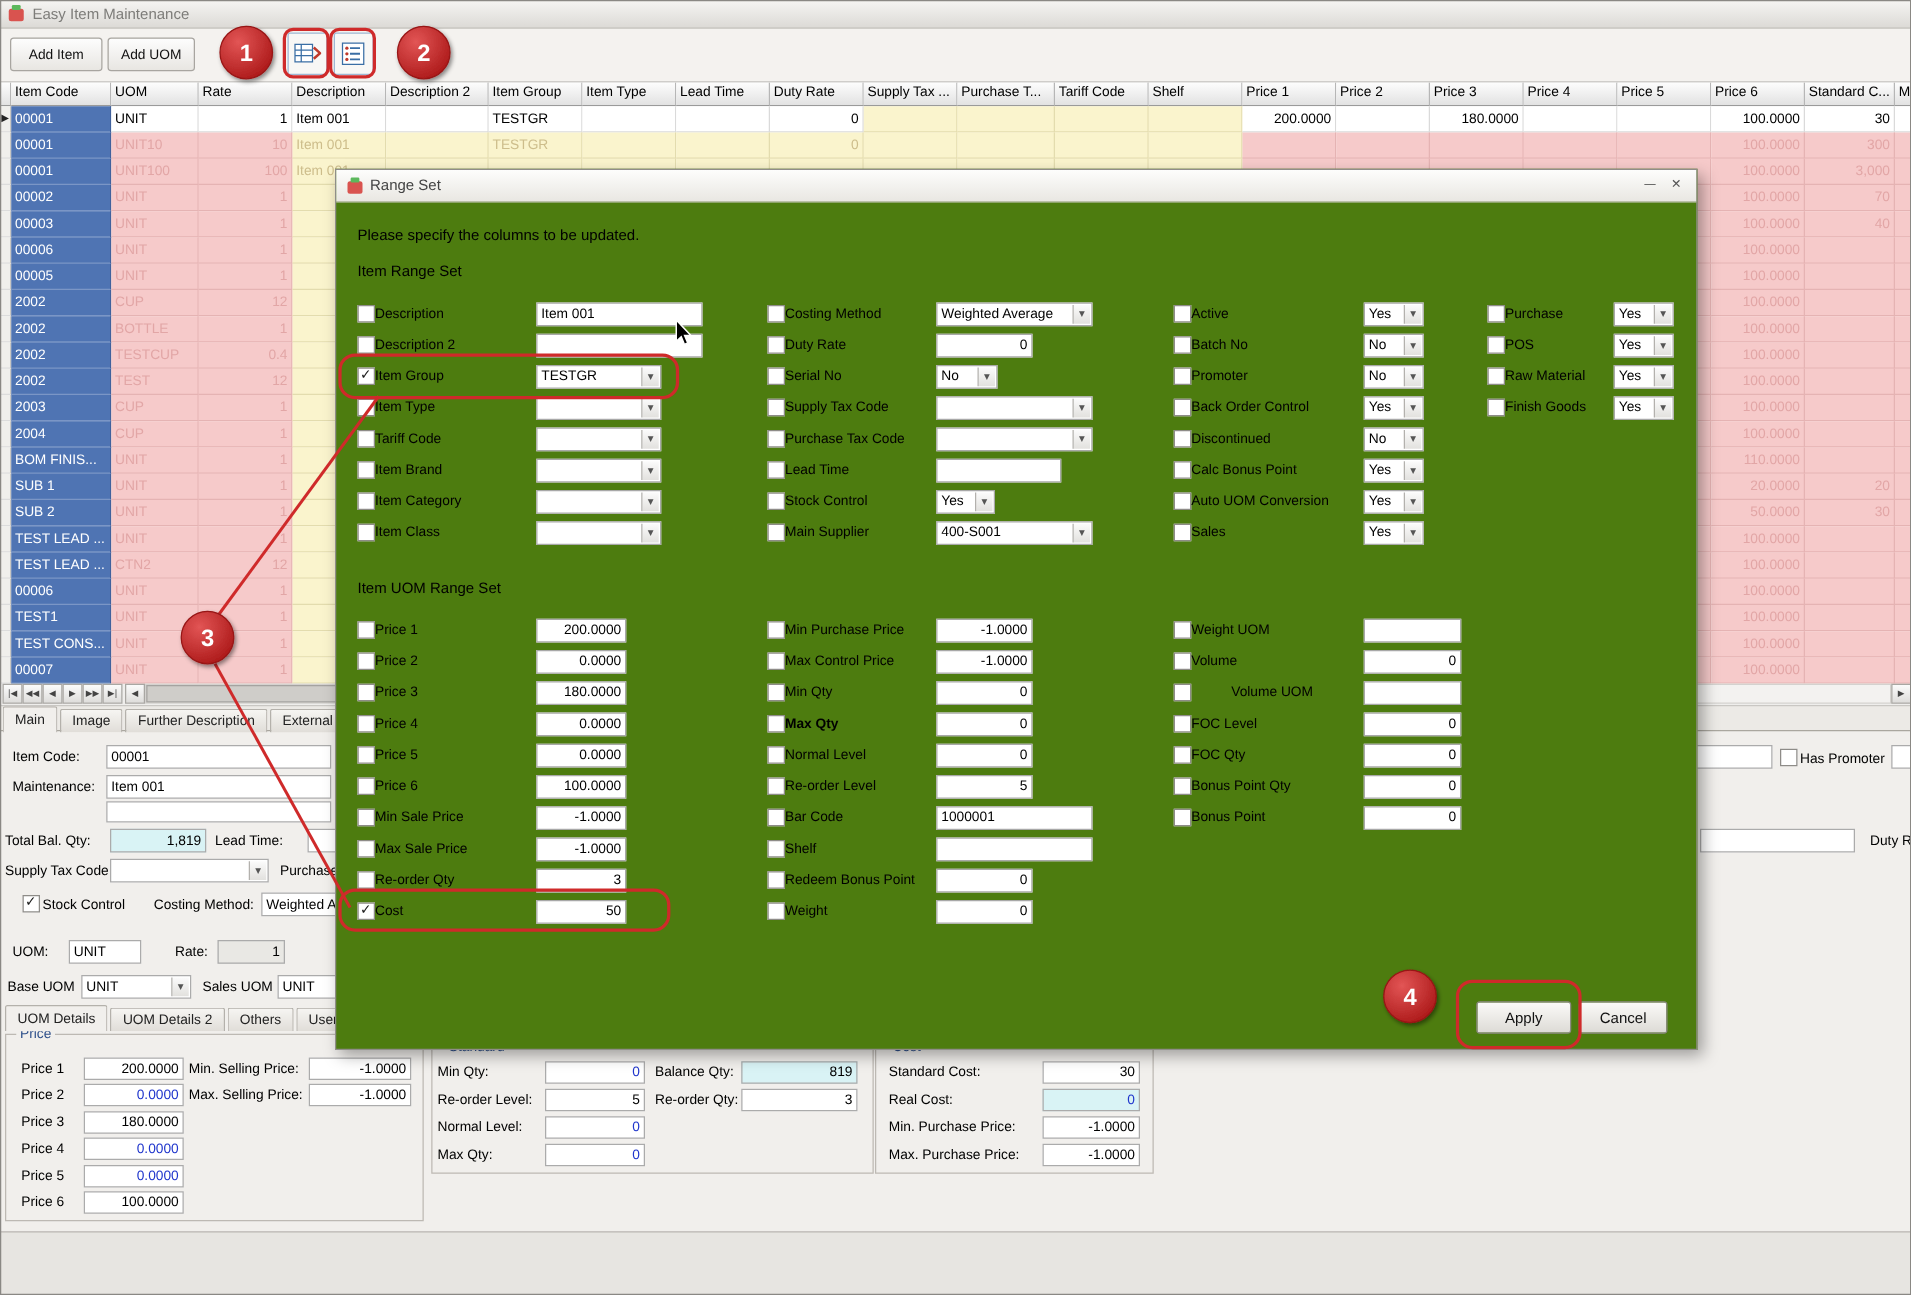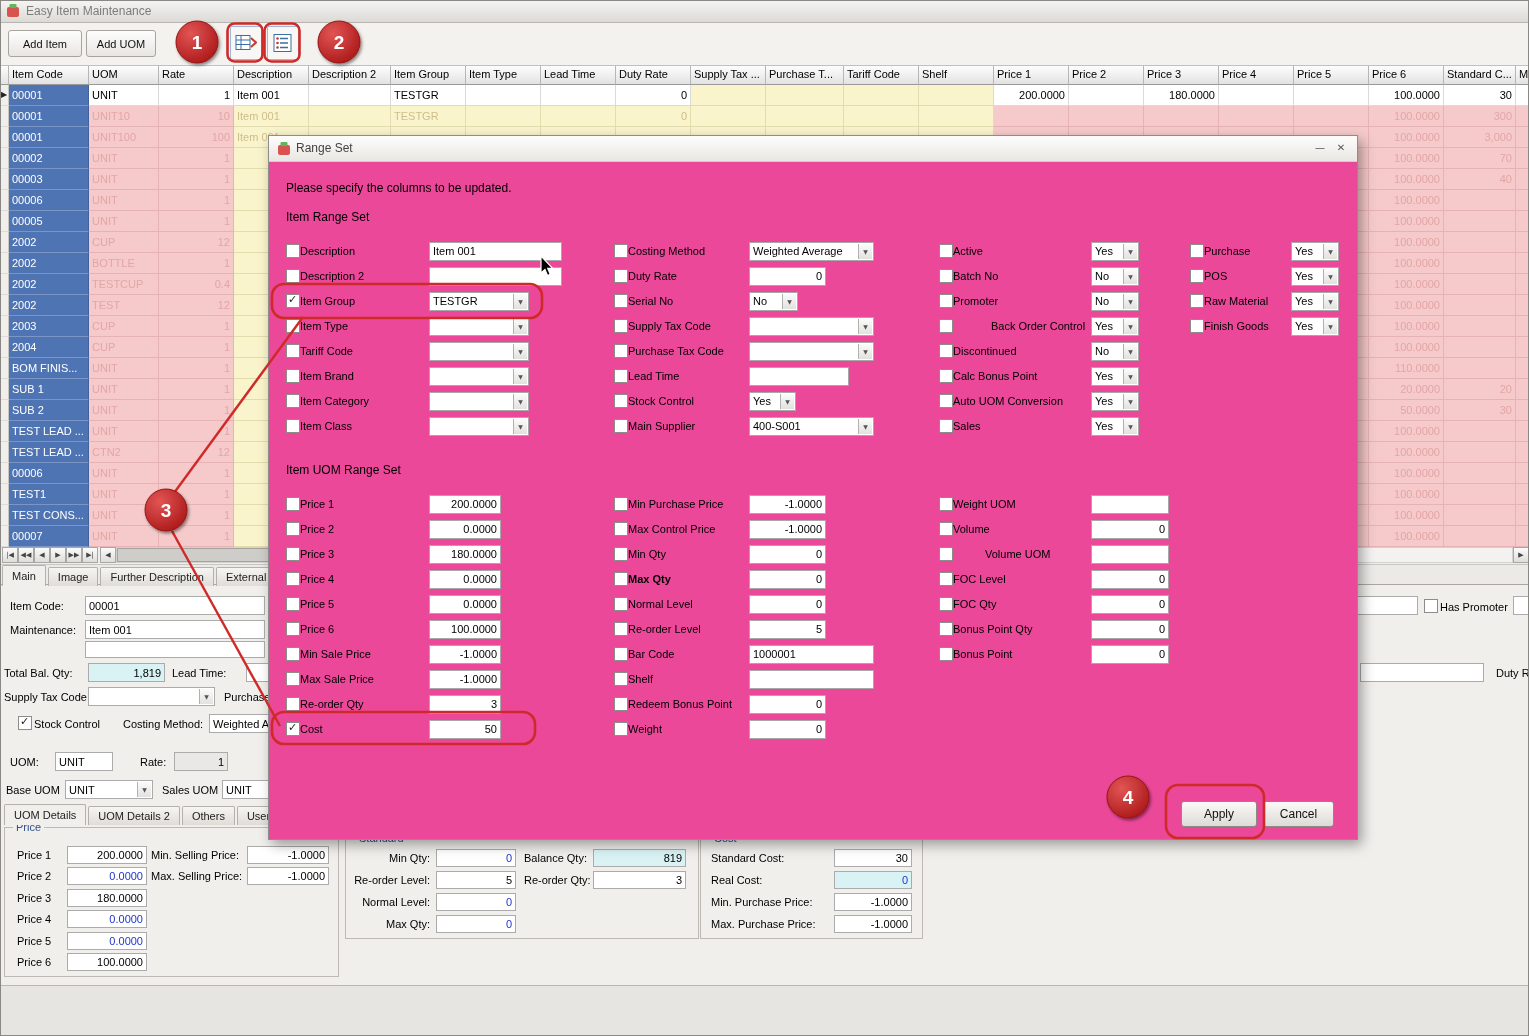--- a/index.html
+++ b/index.html
@@ -65,28 +65,28 @@
   .cval{display:block;overflow:hidden}
   .arr{position:absolute;right:1px;top:1px;width:14px;height:15px;box-sizing:border-box;
        background:linear-gradient(#fbfbfb,#e2e1de);border-left:1px solid #b3b1ad;
        font-size:6px;color:#555;text-align:center;line-height:15px;font-family:"DejaVu Sans",sans-serif}
   .ckb{position:absolute;width:12px;height:12px;background:#fff;border:1px solid #8e8c88;box-sizing:content-box}
   .ckb.on::after,.cb.on::after{content:"✓";position:absolute;left:1px;top:-2px;font-size:11px;font-weight:bold;color:#1a1a1a}
 
   .gbox{position:absolute;border:1px solid #bdb9b3}
   .gtitle{position:absolute;top:-7px;font-size:11px;color:#2d4f8a;background:#f1efec;padding:0 3px;white-space:nowrap}
   .plbl{position:absolute;font-size:11px;white-space:nowrap;box-sizing:border-box}
-  .plbl.tr{text-align:right}
+  .plbl.tr{text-align:left}
   .pin{position:absolute;height:18px;box-sizing:border-box;background:#fff;border:1px solid #ababab;
        font-size:11px;padding:2px 3px 0;text-align:right;overflow:hidden}
   .pin.cyan{background:#d9f3f5}
   .blue{color:#1f35cc}
 
   
-  .dialog{position:absolute;left:268px;top:135px;width:1088px;height:703px;background:#ec4899;
+  .dialog{position:absolute;left:268px;top:135px;width:1088px;height:703px;background:#4d7c0f;
           border:1px solid #8f8d89;box-shadow:4px 5px 12px rgba(0,0,0,.35);z-index:10}
   .dtitle{position:absolute;left:0;top:0;right:0;height:25px;background:linear-gradient(#fdfdfc,#e9e7e2);border-bottom:1px solid #cfcdc8}
   .dtext{position:absolute;left:27px;top:5px;font-size:12px;color:#444}
   .dicon{position:absolute;left:8px;top:5px}
   .dbtn{position:absolute;top:5px;width:18px;height:15px;text-align:center;font-size:10px;color:#555;line-height:14px;
         font-family:"DejaVu Sans",sans-serif}
   .dinstr{position:absolute;left:17px;top:45px;font-size:12px}
   .dsec{position:absolute;left:17px;font-size:12px}
   .frow{position:absolute;left:0;width:100%;height:25px}
   .cb{position:absolute;top:3px;width:12px;height:12px;background:#fff;border:1px solid #8e8c88}
@@ -988,21 +988,21 @@
       <div class="frow" style="top: 155px;">
         <span class="cb" style="left: 670px;"></span>
         <span class="flbl" style="left: 684px;">Promoter</span>
         <span class="fin combo" style="left: 822px; width: 48px;">
           <span class="fval">No</span>
           <span class="arr">▼</span>
         </span>
       </div>
       <div class="frow" style="top: 180px;">
         <span class="cb" style="left: 670px;"></span>
-        <span class="flbl" style="left: 684px; padding-left: 38px;">Back Order Control</span>
+        <span class="flbl" style="left: 684px;">Back Order Control</span>
         <span class="fin combo" style="left: 822px; width: 48px;">
           <span class="fval">Yes</span>
           <span class="arr">▼</span>
         </span>
       </div>
       <div class="frow" style="top: 205px;">
         <span class="cb" style="left: 670px;"></span>
         <span class="flbl" style="left: 684px;">Discontinued</span>
         <span class="fin combo" style="left: 822px; width: 48px;">
           <span class="fval">No</span>

